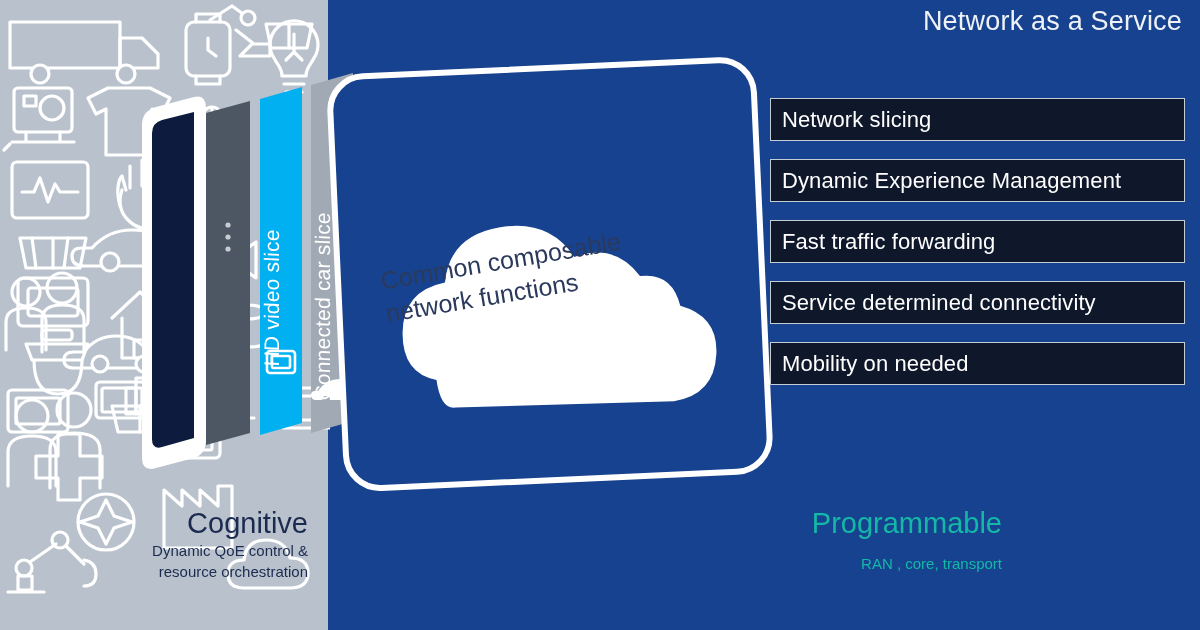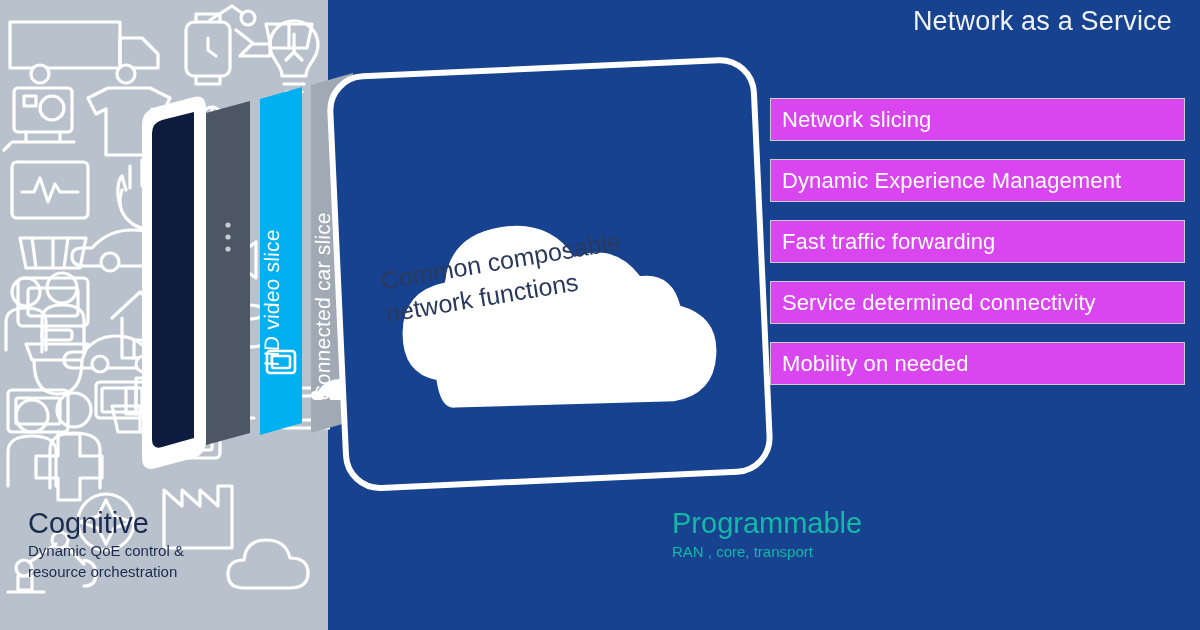--- a/index.html
+++ b/index.html
@@ -20,21 +20,21 @@
     position:absolute; left:328px; top:0; width:872px; height:630px;
     background:#17428f;
   }
 
   
   .icon-field { position:absolute; left:0; top:0; width:330px; height:630px; }
   .icon-field svg { position:absolute; left:0; top:0; }
 
   
   .naas-title {
-    position:absolute; right:28px; top:6px;
+    position:absolute; right:18px; top:6px;
     color:#eef2f7; font-size:27px; letter-spacing:0.2px;
     font-weight:300; white-space:nowrap;
   }
 
   
   .slice-stack { position:absolute; left:130px; top:55px; width:220px; height:460px; }
   .slice-stack svg { position:absolute; left:0; top:0; }
   .slice-label {
     position:absolute;
     color:#ffffff;
@@ -57,43 +57,43 @@
     color:#2b3a5c;
     font-size:25px;
     font-weight:300;
     line-height:1.3;
   }
 
   
   .cap-list { position:absolute; left:770px; top:98px; width:415px; }
   .cap-item {
     height:43px; margin-bottom:18px;
-    background:#d946ef;
+    background:#0f172a;
     border:1px solid #c4ccd4;
     display:flex; align-items:center;
     box-sizing:border-box;
     padding-left:11px;
   }
   .cap-item span {
     color:#ffffff; font-size:22px; font-weight:300;
     white-space:nowrap; letter-spacing:0.1px;
   }
 
   
-  .caption { position:absolute; text-align:left; }
+  .caption { position:absolute; text-align:right; }
   .caption .head {
     font-size:29px; font-weight:300; line-height:1.15; white-space:nowrap;
   }
   .caption .sub {
     font-size:15px; font-weight:300; line-height:1.22; margin-top:2px;
   }
   #cap-cognitive { left:28px; top:507px; width:280px; color:#1b2b50; }
   #cap-distributed { left:358px; top:507px; width:290px; color:#ffffff; }
   #cap-programmable { left:672px; top:507px; width:330px; color:#14b8a6; }
-  #cap-programmable .sub { margin-top:3px; }
+  #cap-programmable .sub { margin-top:15px; }
 </style>
 </head>
 <body>
 
 <div id="stage">
 
   <div class="panel-gray"></div>
 
   <div class="panel-blue"></div>
 

